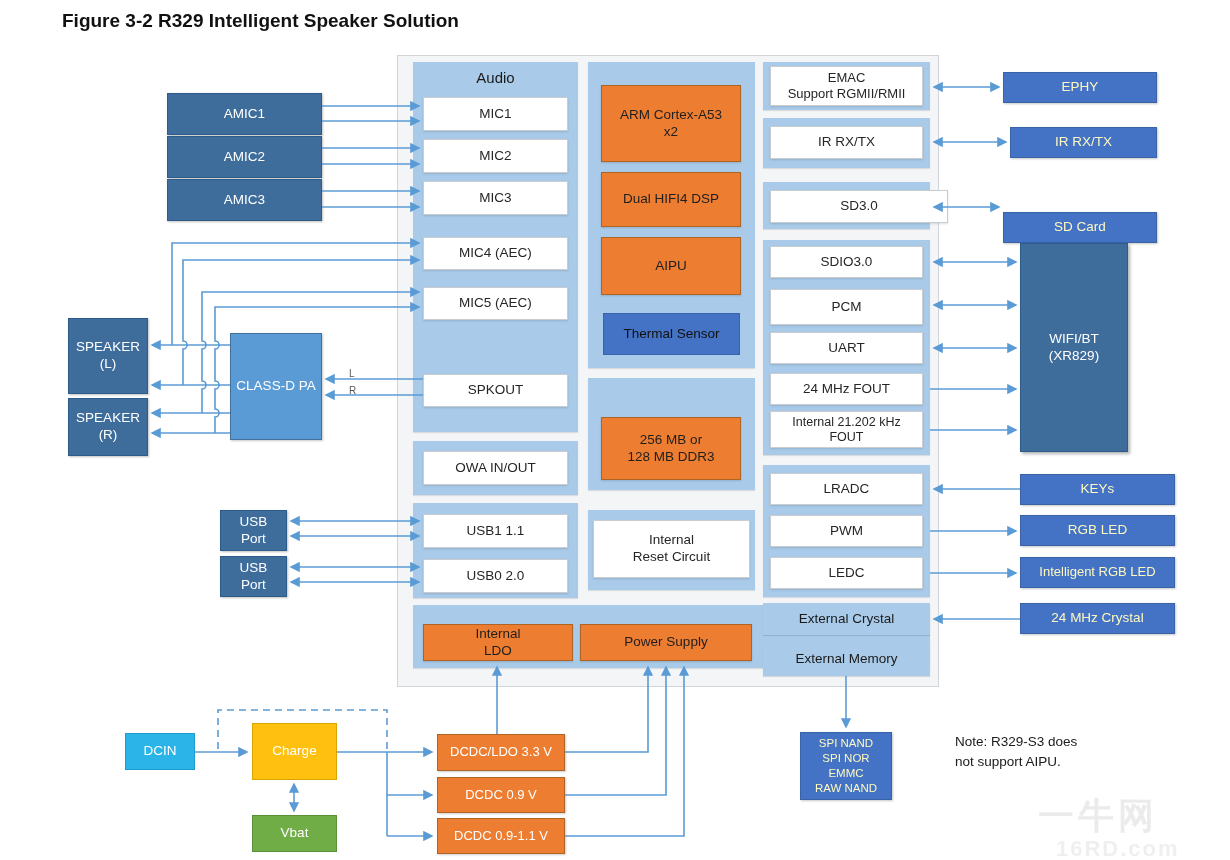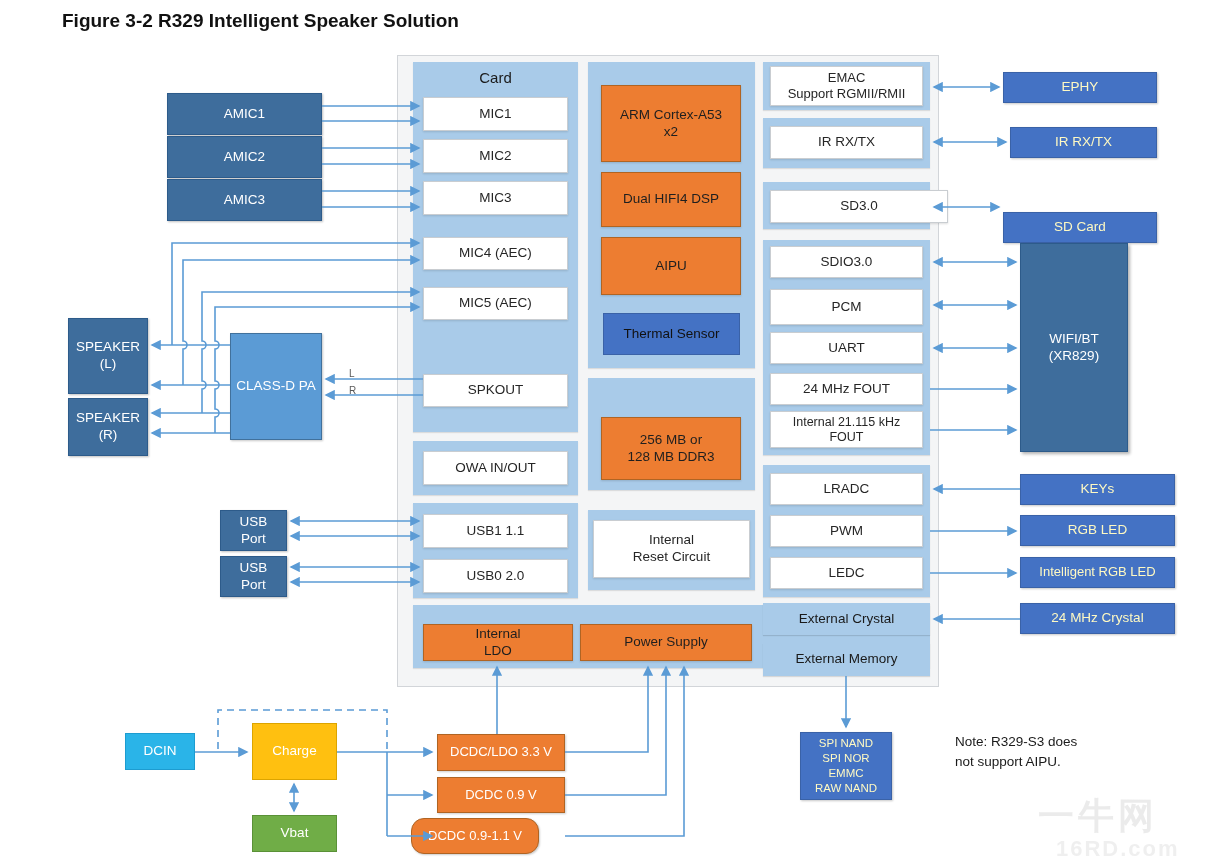--- a/index.html
+++ b/index.html
@@ -30,21 +30,21 @@
   .dashed{stroke-dasharray:7 5;}
 </style>
 </head>
 <body>
 
 <div id="title">Figure 3-2 R329 Intelligent Speaker Solution</div>
 
 <div class="outer" style="left:397px;top:55px;width:540px;height:630px;"></div>
 
 <div class="container" style="left:413px;top:62px;width:165px;height:370px;"></div>
-<div class="hdr" style="left:413px;top:69px;width:165px;font-size:15px;">Card</div>
+<div class="hdr" style="left:413px;top:69px;width:165px;font-size:15px;">Audio</div>
 <div class="container" style="left:413px;top:441px;width:165px;height:54px;"></div>
 <div class="container" style="left:413px;top:503px;width:165px;height:95px;"></div>
 <div class="container" style="left:413px;top:605px;width:517px;height:63px;"></div>
 <div class="container" style="left:588px;top:62px;width:167px;height:306px;"></div>
 <div class="container" style="left:588px;top:378px;width:167px;height:112px;"></div>
 <div class="hdr" style="left:588px;top:386px;width:167px;font-size:13.5px;margin-top:40px;">Embedded Memory</div>
 <div class="container" style="left:588px;top:510px;width:167px;height:80px;"></div>
 <div class="container" style="left:763px;top:62px;width:167px;height:48px;"></div>
 <div class="container" style="left:763px;top:118px;width:167px;height:50px;"></div>
 <div class="container" style="left:763px;top:182px;width:167px;height:47px;"></div>
@@ -75,21 +75,21 @@
 <div class="box c-orange" style="left:580px;top:624px;width:172px;height:37px;">Power Supply</div>
 
 <div class="box c-white" style="left:770px;top:66px;width:153px;height:40px;font-size:13px;">EMAC
 Support RGMII/RMII</div>
 <div class="box c-white" style="left:770px;top:126px;width:153px;height:33px;">IR RX/TX</div>
 <div class="box c-white" style="left:770px;top:190px;width:178px;height:33px;">SD3.0</div>
 <div class="box c-white" style="left:770px;top:246px;width:153px;height:32px;">SDIO3.0</div>
 <div class="box c-white" style="left:770px;top:289px;width:153px;height:36px;">PCM</div>
 <div class="box c-white" style="left:770px;top:332px;width:153px;height:32px;">UART</div>
 <div class="box c-white" style="left:770px;top:373px;width:153px;height:32px;">24 MHz FOUT</div>
-<div class="box c-white" style="left:770px;top:411px;width:153px;height:37px;font-size:12.5px;line-height:1.15;">Internal 21.115 kHz
+<div class="box c-white" style="left:770px;top:411px;width:153px;height:37px;font-size:12.5px;line-height:1.15;">Internal 21.202 kHz
 FOUT</div>
 <div class="box c-white" style="left:770px;top:473px;width:153px;height:32px;">LRADC</div>
 <div class="box c-white" style="left:770px;top:515px;width:153px;height:32px;">PWM</div>
 <div class="box c-white" style="left:770px;top:557px;width:153px;height:32px;">LEDC</div>
 <div class="box c-lblue" style="left:763px;top:603px;width:167px;height:32px;">External Crystal</div>
 <div class="box c-lblue" style="left:763px;top:643px;width:167px;height:33px;">External Memory</div>
 
 <div class="box c-dark" style="left:167px;top:93px;width:155px;height:42px;">AMIC1</div>
 <div class="box c-dark" style="left:167px;top:136px;width:155px;height:42px;">AMIC2</div>
 <div class="box c-dark" style="left:167px;top:179px;width:155px;height:42px;">AMIC3</div>
@@ -115,21 +115,21 @@
 <div class="box c-blue" style="left:1020px;top:515px;width:155px;height:31px;">RGB LED</div>
 <div class="box c-blue" style="left:1020px;top:557px;width:155px;height:31px;font-size:13px;">Intelligent RGB LED</div>
 <div class="box c-blue" style="left:1020px;top:603px;width:155px;height:31px;">24 MHz Crystal</div>
 <div class="box c-blue" style="left:800px;top:732px;width:92px;height:68px;font-size:11.5px;line-height:1.3;">SPI NAND
 SPI NOR
 EMMC
 RAW NAND</div>
 
 <div class="box c-orange-w" style="left:437px;top:734px;width:128px;height:37px;font-size:13px;">DCDC/LDO 3.3 V</div>
 <div class="box c-orange-w" style="left:437px;top:777px;width:128px;height:36px;font-size:13px;">DCDC 0.9 V</div>
-<div class="box c-orange-w" style="left:411px;top:818px;width:128px;height:36px;font-size:13px;border-radius:13px;">DCDC 0.9-1.1 V</div>
+<div class="box c-orange-w" style="left:437px;top:818px;width:128px;height:36px;font-size:13px;">DCDC 0.9-1.1 V</div>
 
 <div id="note">Note: R329-S3 does
 not support AIPU.</div>
 
 <span class="wire-label" style="left:349px;top:368px;">L</span>
 <span class="wire-label" style="left:349px;top:385px;">R</span>
 
 <div id="wm1">一牛网</div>
 <div id="wm2">16RD.com</div>
 

